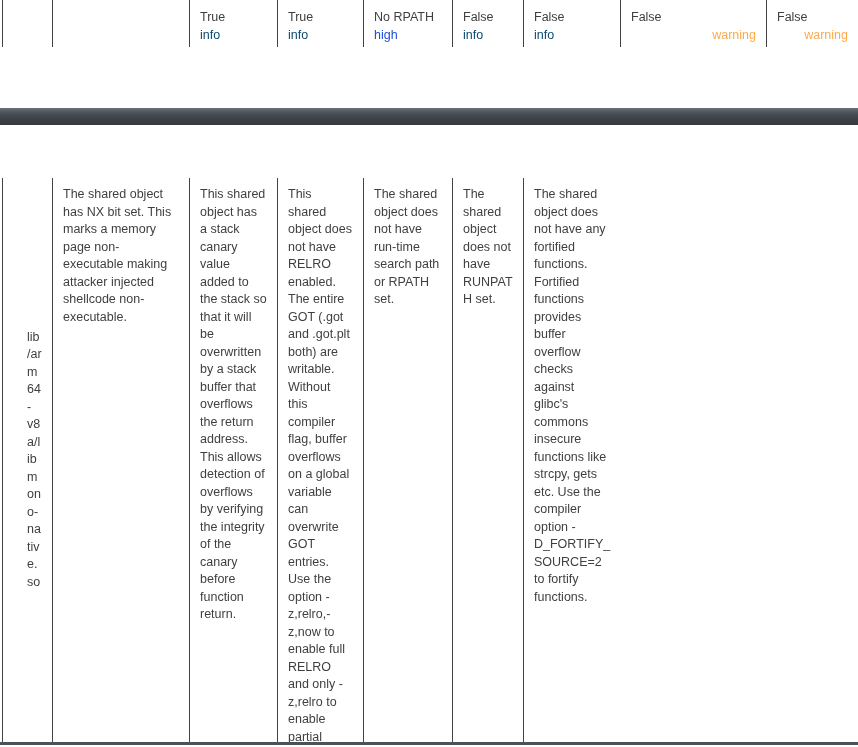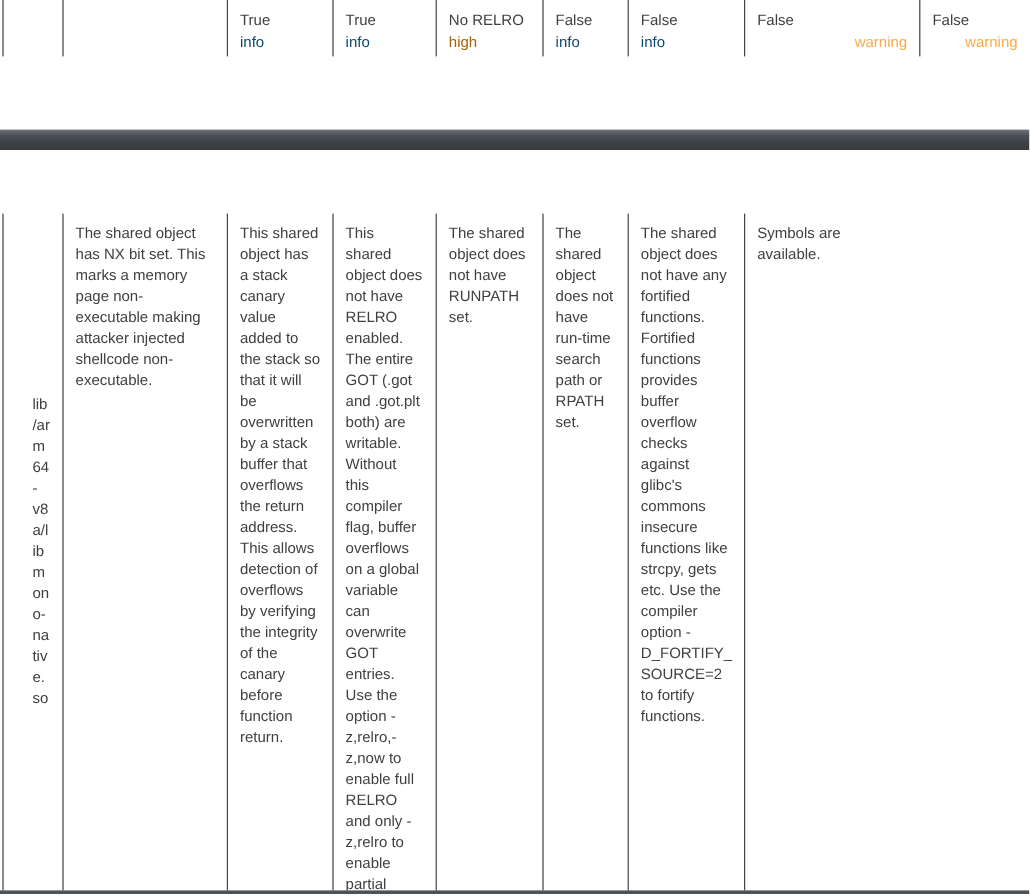--- a/index.html
+++ b/index.html
@@ -29,21 +29,21 @@
     overflow: hidden;
     overflow-wrap: break-word;
     word-wrap: break-word;
   }
   
   .fragment { height: 47px; }
   .fragment .cell { height: 47px; padding-top: 9px; }
   .val { display: block; color: #3f3f3f; }
   .sev { display: block; }
   .sev.info    { color: #0c4a6e; }
-  .sev.high    { color: #a16207; }
+  .sev.high    { color: #1d4ed8; }
   .sev.warning { color: #fbab4c; text-align: right; }
   
   .gap-a { height: 61px; }
   .gap-b { height: 53px; }
   .divider {
     height: 17px;
     width: 858px;
     background: linear-gradient(to bottom, #6b7176 0%, #4a5055 30%, #3b4146 65%, #363b40 100%);
   }
   
@@ -73,21 +73,21 @@
     <div class="cell"></div>
     <div class="cell">
       <span class="val">True</span>
       <span class="sev info">info</span>
     </div>
     <div class="cell">
       <span class="val">True</span>
       <span class="sev info">info</span>
     </div>
     <div class="cell">
-      <span class="val">No RELRO</span>
+      <span class="val">No RPATH</span>
       <span class="sev high">high</span>
     </div>
     <div class="cell">
       <span class="val">False</span>
       <span class="sev info">info</span>
     </div>
     <div class="cell">
       <span class="val">False</span>
       <span class="sev info">info</span>
     </div>
@@ -107,21 +107,20 @@
 
   <div class="gap-b"></div>
 
   <div class="tbl mainrow">
     <div class="cell middle">
       <span style="min-width:0;overflow-wrap:break-word;">lib/arm64-v8a/libmono-native.so</span>
     </div>
     <div class="cell">The shared object has NX bit set. This marks a memory page non-executable making attacker injected shellcode non-executable.</div>
     <div class="cell">This shared object has a stack canary value added to the stack so that it will be overwritten by a stack buffer that overflows the return address. This allows detection of overflows by verifying the integrity of the canary before function return.</div>
     <div class="cell">This shared object does not have RELRO enabled. The entire GOT (.got and .got.plt both) are writable. Without this compiler flag, buffer overflows on a global variable can overwrite GOT entries. Use the option -z,relro,-z,now to enable full RELRO and only -z,relro to enable partial RELRO.</div>
+    <div class="cell">The shared object does not have run-time search path or RPATH set.</div>
     <div class="cell">The shared object does not have RUNPATH set.</div>
-    <div class="cell">The shared object does not have run-time search path or RPATH set.</div>
     <div class="cell fortify">The shared object does not have any fortified functions. Fortified functions provides buffer overflow checks against glibc's commons insecure functions like strcpy, gets etc. Use the compiler option -D_FORTIFY_SOURCE=2 to fortify functions.</div>
-    <div class="cell">Symbols are available.</div>
   </div>
 
   <div class="bottom-rule"></div>
 
 </div>
 
 </body></html>

